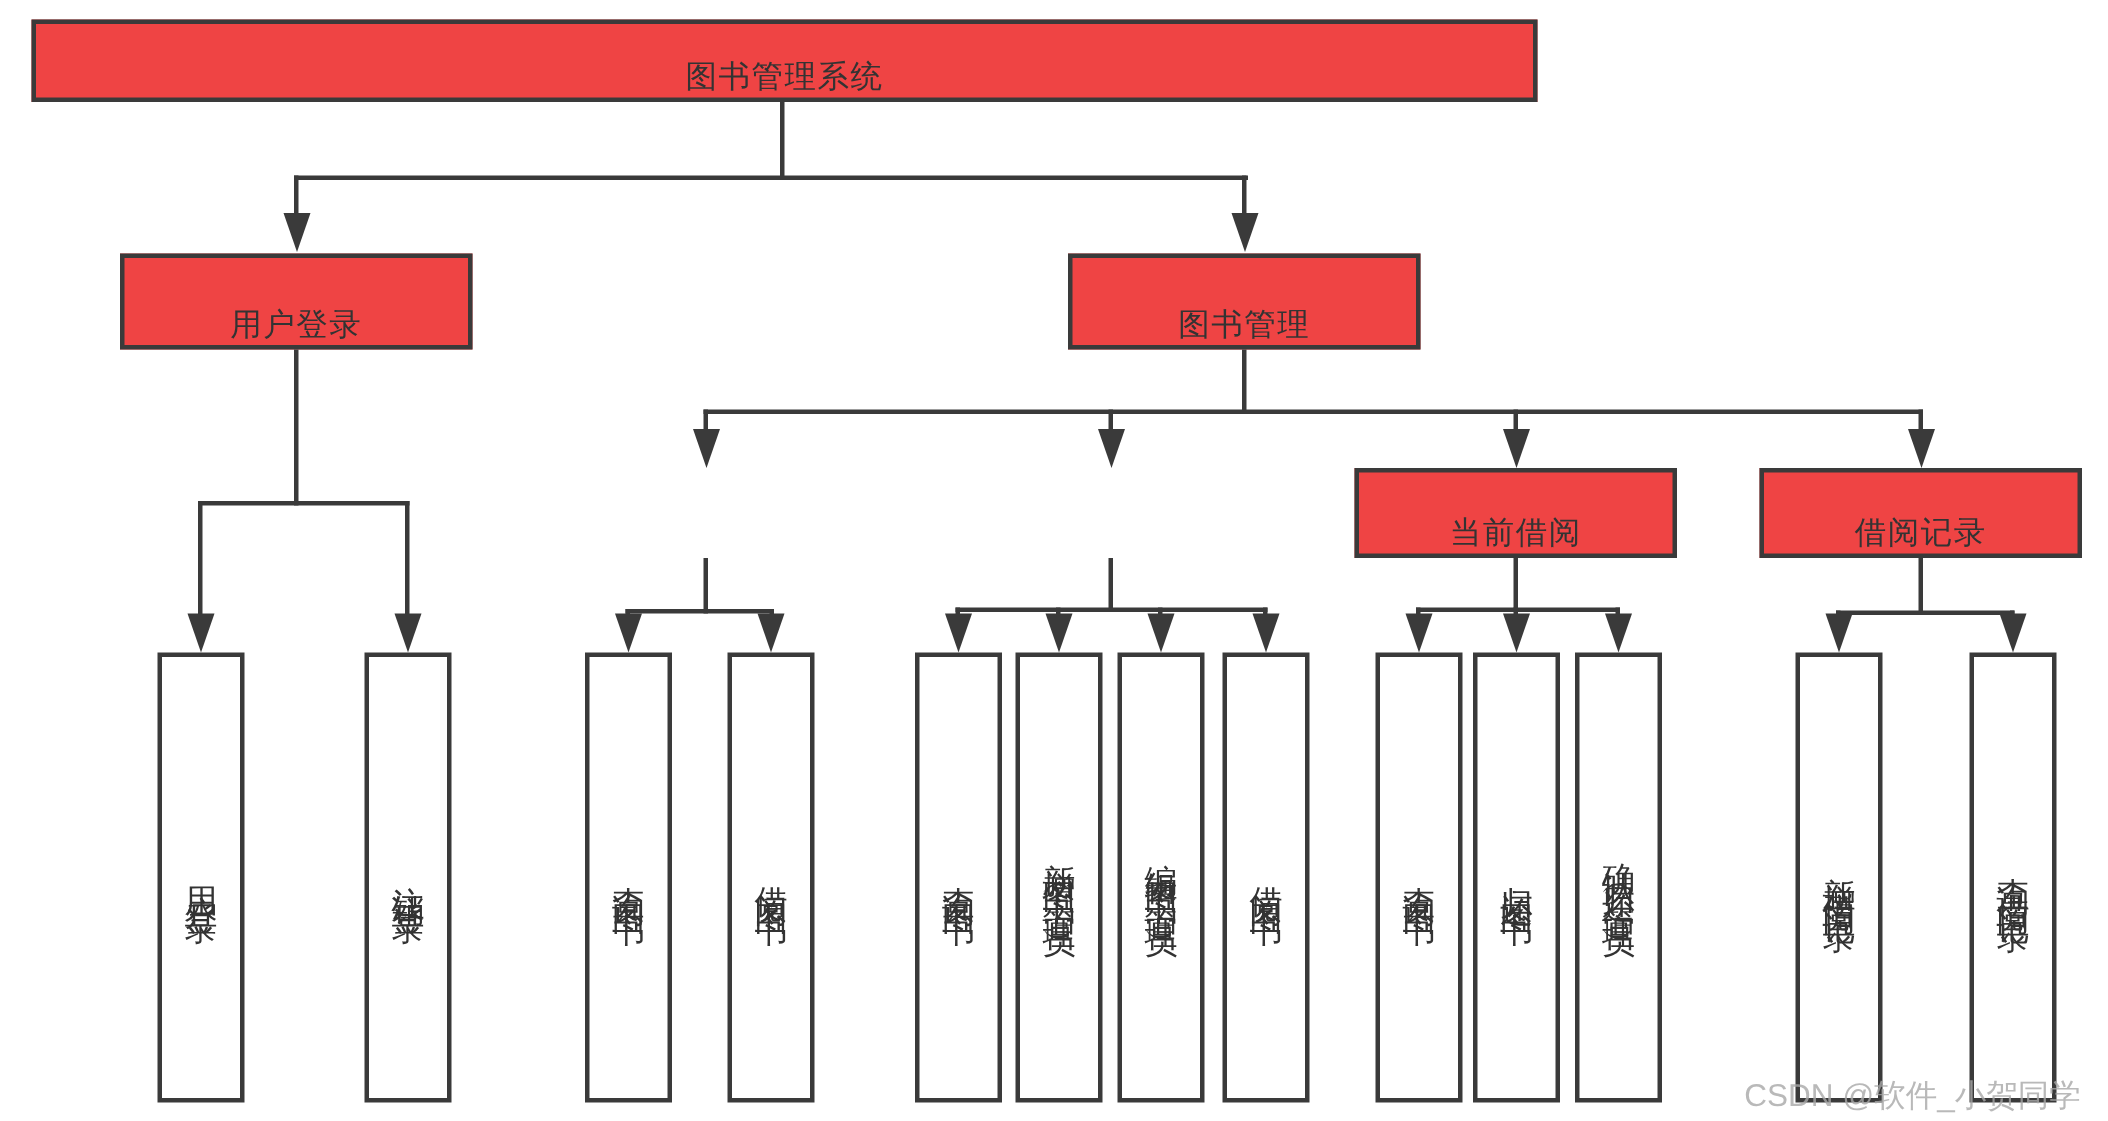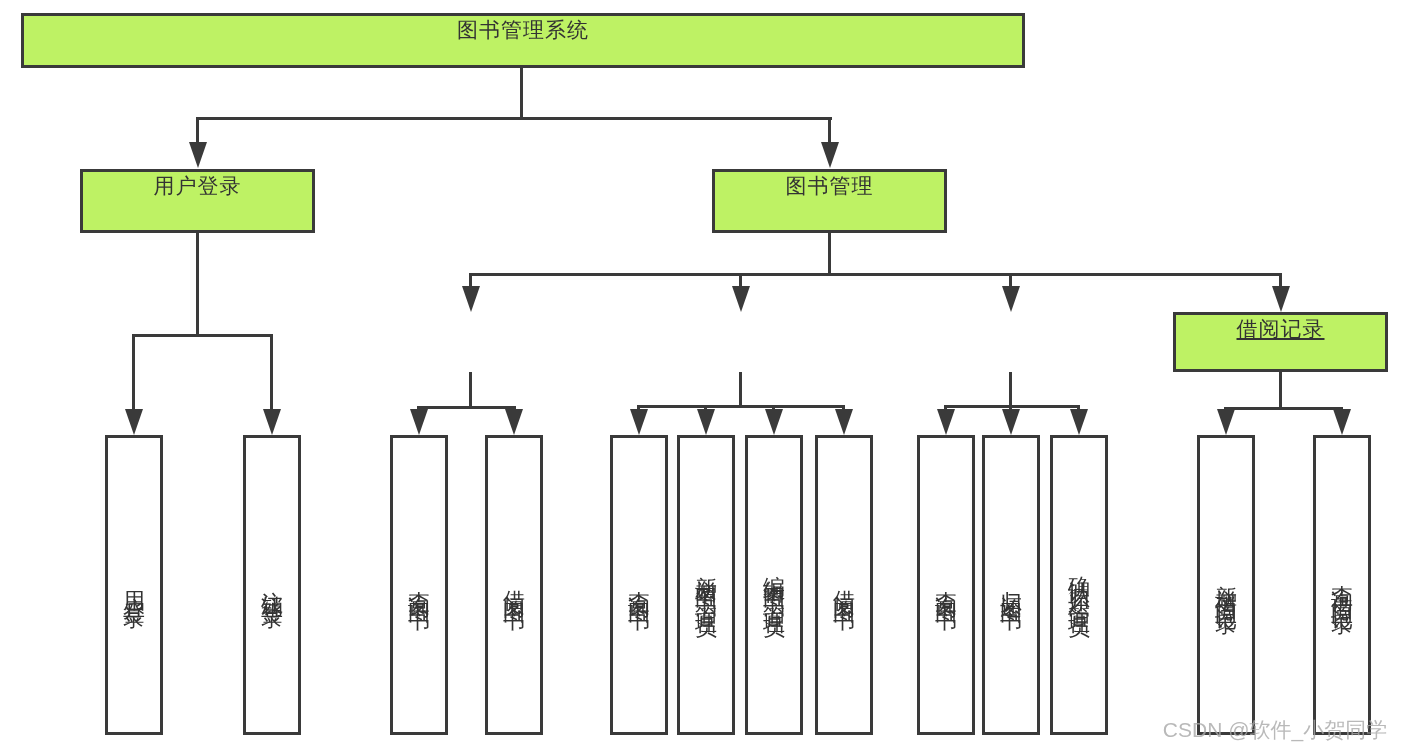--- a/index.html
+++ b/index.html
@@ -3,22 +3,22 @@
 <meta charset="utf-8">
 <style>
   html,body{margin:0;padding:0;background:#ffffff;}
   .stage{
     position:relative;width:1405px;height:747px;background:#ffffff;
     font-family:"Liberation Sans","DejaVu Sans",sans-serif;color:#333333;
     overflow:hidden;
   }
   
   .node{
-    position:absolute;box-sizing:border-box;background:#bef264;
-    border:3px solid #3a3a3a;display:flex;align-items:flex-start;justify-content:center;
+    position:absolute;box-sizing:border-box;background:#ef4444;
+    border:3px solid #3a3a3a;display:flex;align-items:flex-end;justify-content:center;
   }
   .node span{font-size:21px;color:#333333;letter-spacing:1px;white-space:nowrap;}
   .leaf{
     position:absolute;box-sizing:border-box;background:#ffffff;
     border:3px solid #3a3a3a;width:58px;top:435px;height:300px;
     display:flex;align-items:center;justify-content:center;
   }
   .leaf span{
     writing-mode:vertical-rl;text-orientation:mixed;
     font-size:22px;line-height:1;letter-spacing:6px;color:#333333;
@@ -45,21 +45,24 @@
     <span>图书管理系统</span>
   </div>
 
   <div class="node" style="left:80px;top:169px;width:235px;height:64px;">
     <span>用户登录</span>
   </div>
   <div class="node" style="left:712px;top:169px;width:235px;height:64px;">
     <span>图书管理</span>
   </div>
 
-  <div class="node" style="left:1173px;top:312px;width:215px;height:60px;text-decoration:underline;">
+  <div class="node" style="left:903px;top:312px;width:215px;height:60px;">
+    <span>当前借阅</span>
+  </div>
+  <div class="node" style="left:1173px;top:312px;width:215px;height:60px;">
     <span>借阅记录</span>
   </div>
 
   <div class="leaf" style="left:105px;">
     <span>用户登录</span>
     </div>
   <div class="leaf" style="left:243px;">
     <span>注销登录</span>
     </div>
 

